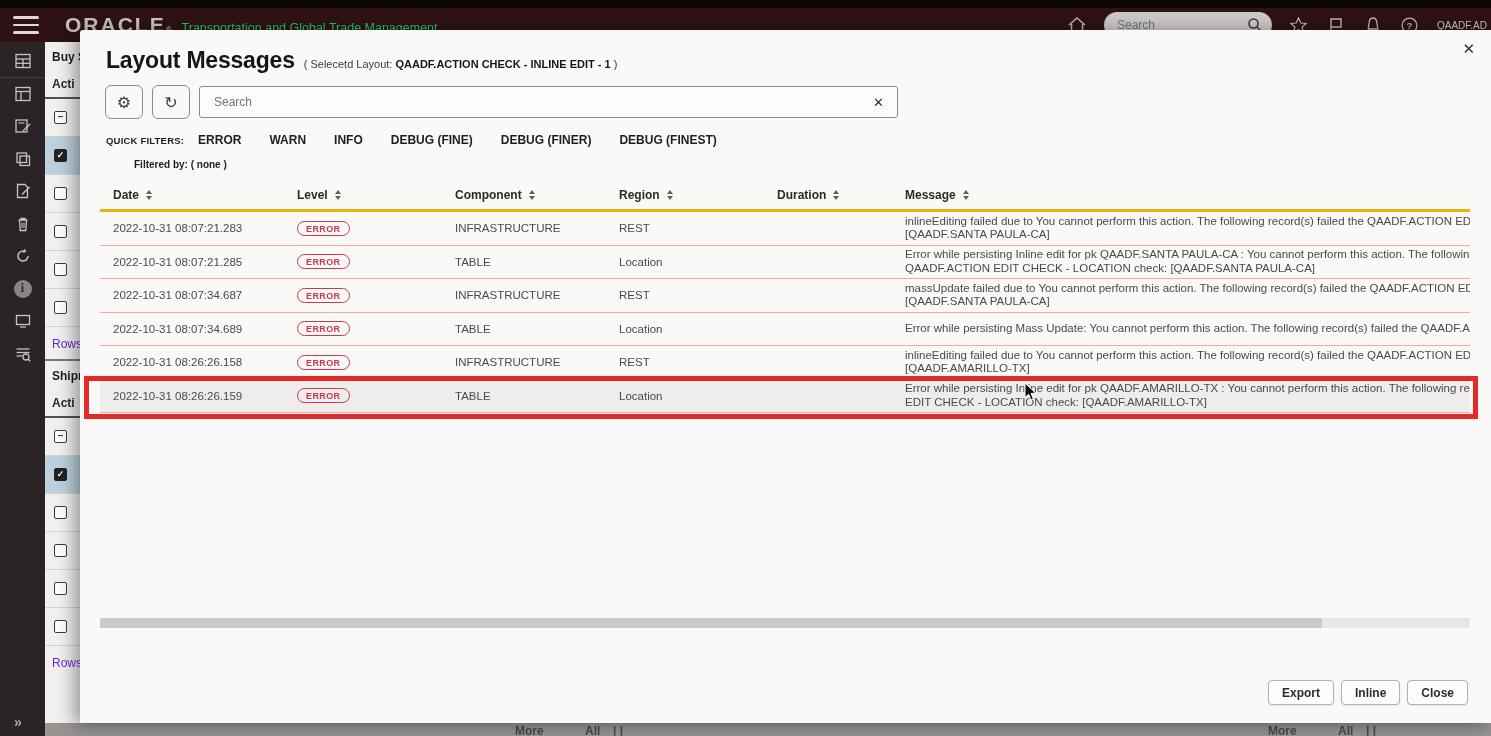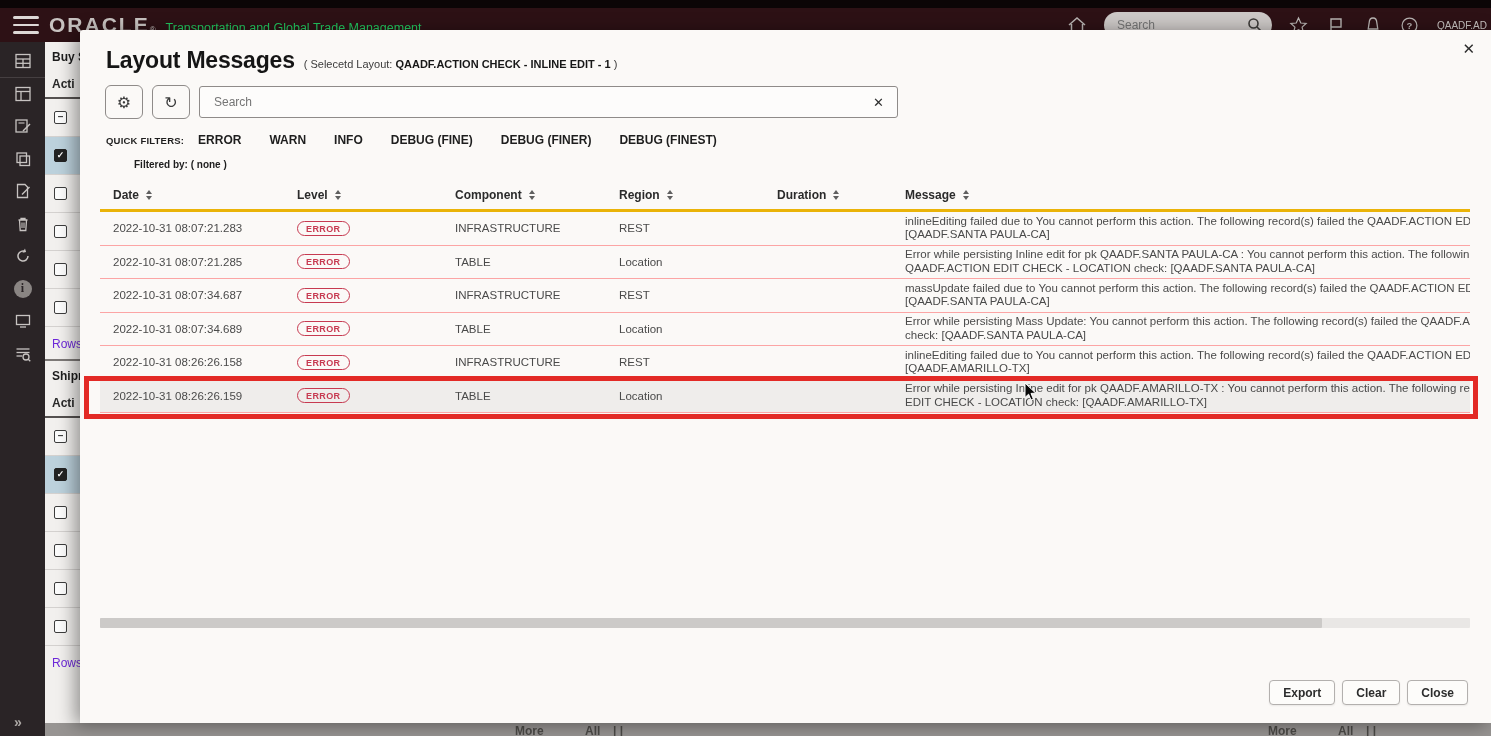--- a/index.html
+++ b/index.html
@@ -3,21 +3,21 @@
 <meta charset="utf-8">
 <style>
   * { margin:0; padding:0; box-sizing:border-box; }
   html,body { width:1491px; height:736px; overflow:hidden; font-family:"Liberation Sans", sans-serif; background:#fbf9f7; position:relative; }
 
   
   .topnav { position:absolute; left:0; top:0; right:0; height:42px; background:#2d1115; border-top:8px solid #0b0506; z-index:1; }
   .topnav-inner { position:relative; height:34px; display:flex; align-items:center; }
   .hamburger { width:26px; height:18px; margin-left:13px; display:flex; flex-direction:column; justify-content:space-between; cursor:pointer; }
   .hamburger span { display:block; height:2.6px; background:#ddd8d6; border-radius:2px; }
-  .brand { margin-left:10px; display:flex; align-items:baseline; white-space:nowrap; }
+  .brand { margin-left:26px; display:flex; align-items:baseline; white-space:nowrap; }
   .brand-name { font-size:21px; font-weight:bold; letter-spacing:2px; color:#c8c3c1; }
   .brand-reg { font-size:8px; color:#c8c3c1; vertical-align:super; }
   .brand-product { margin-left:10px; font-size:12.5px; color:#22c55e; }
   .nav-right { position:absolute; right:4px; top:0; height:34px; display:flex; align-items:center; gap:17px; }
   .nav-icon { width:20px; height:20px; display:flex; align-items:center; justify-content:center; cursor:pointer; }
   .nav-search { width:168px; height:26px; background:#ccc8c6; border-radius:13px; display:flex; align-items:center; padding:0 9px 0 13px; }
   .nav-search input { flex:1; min-width:0; border:none; outline:none; background:transparent; font-size:12px; color:#4b4846; font-family:"Liberation Sans", sans-serif; }
   .nav-user { font-size:10px; color:#c8c3c1; white-space:nowrap; }
 
   
@@ -392,21 +392,20 @@
     </div>
 
     <div class="lm-grid lm-row">
       <span>2022-10-31 08:07:34.689</span>
       <span><span class="badge-error">ERROR</span></span>
       <span>TABLE</span>
       <span>Location</span>
       <span></span>
       <span class="cell-msg">
           <div>Error while persisting Mass Update: You cannot perform this action. The following record(s) failed the QAADF.ACTION E</div>
-          <div>check: [QAADF.SANTA PAULA-CA]</div>
         </span>
     </div>
 
     <div class="lm-grid lm-row">
       <span>2022-10-31 08:26:26.158</span>
       <span><span class="badge-error">ERROR</span></span>
       <span>INFRASTRUCTURE</span>
       <span>REST</span>
       <span></span>
       <span class="cell-msg">
@@ -427,20 +426,20 @@
         </span>
     </div>
   </div>
 
   <div class="hscroll">
       <div class="hscroll-thumb"></div>
     </div>
 
   <div class="m-buttons">
     <button class="btn">Export</button>
-    <button class="btn">Clear</button>
+    <button class="btn">Inline</button>
     <button class="btn">Close</button>
   </div>
 
   <svg class="cursor-arrow" width="14" height="20" viewBox="0 0 14 20">
     <path d="M1 1 L1 15.5 L4.6 12.2 L7 18 L9.4 17 L7 11.4 L11.8 11.2 Z" fill="#0a0a0a" stroke="#ffffff" stroke-width="1"></path>
   </svg>
 </div>
 
 </body></html>

